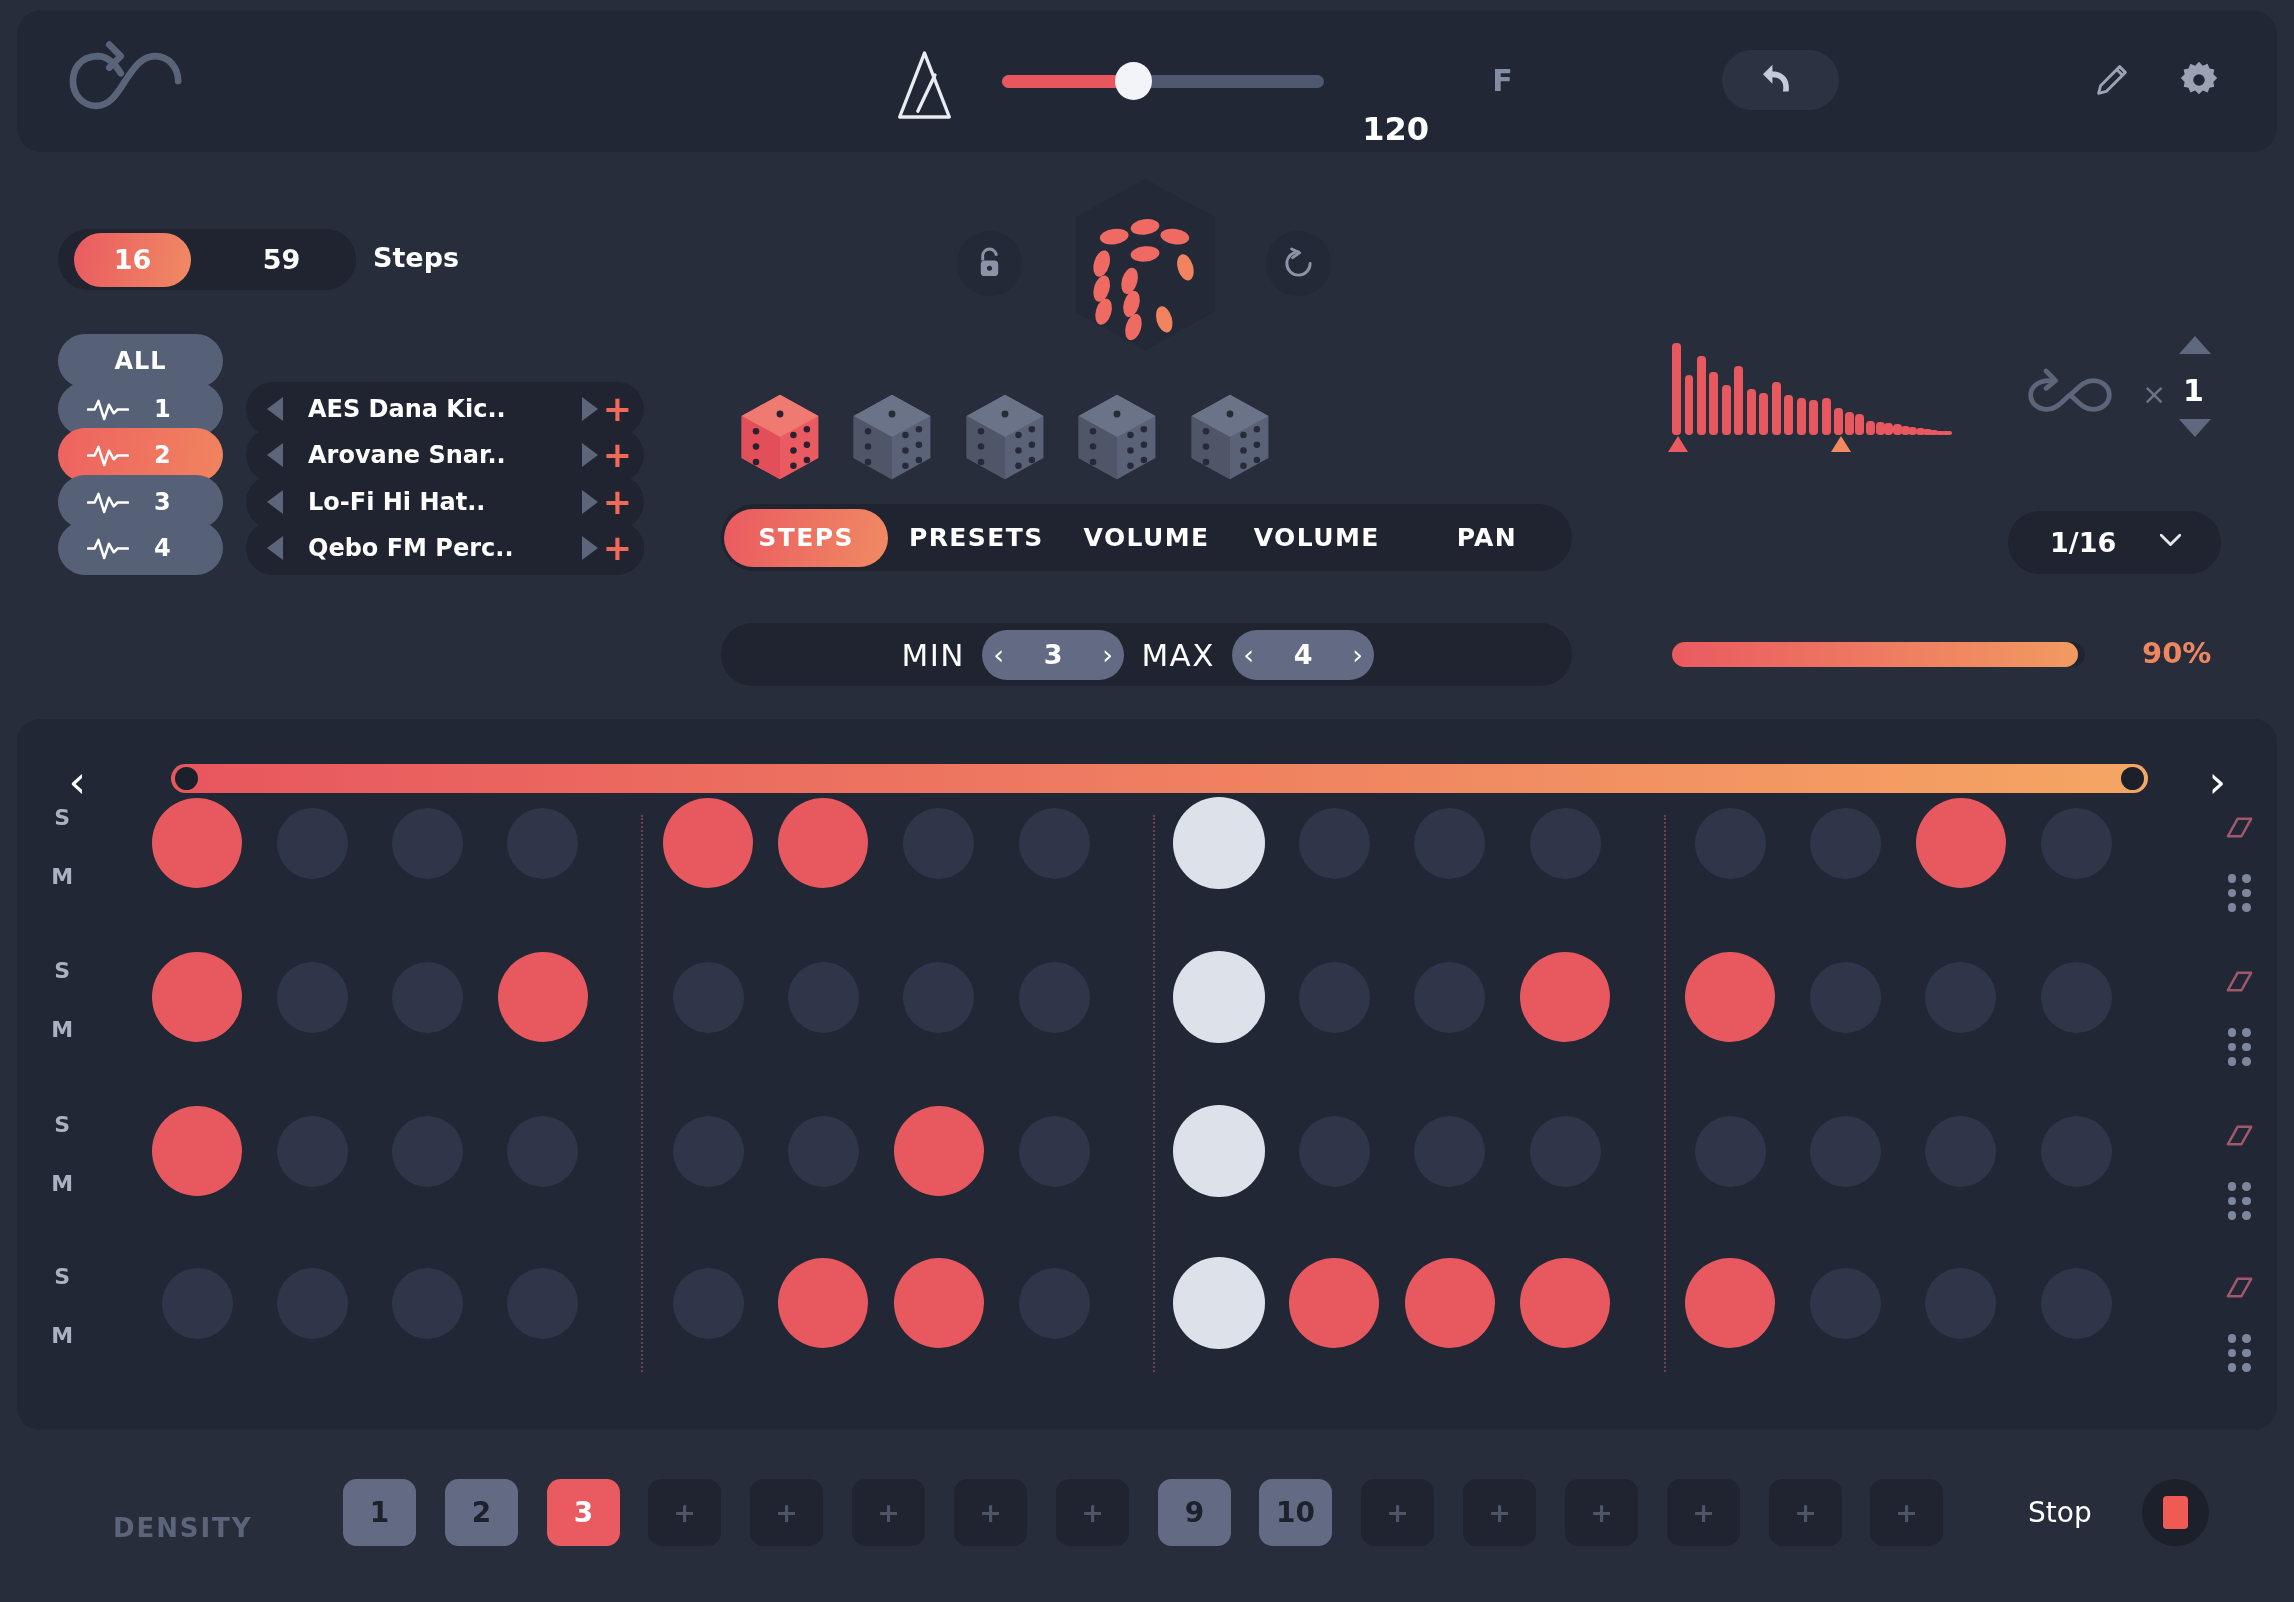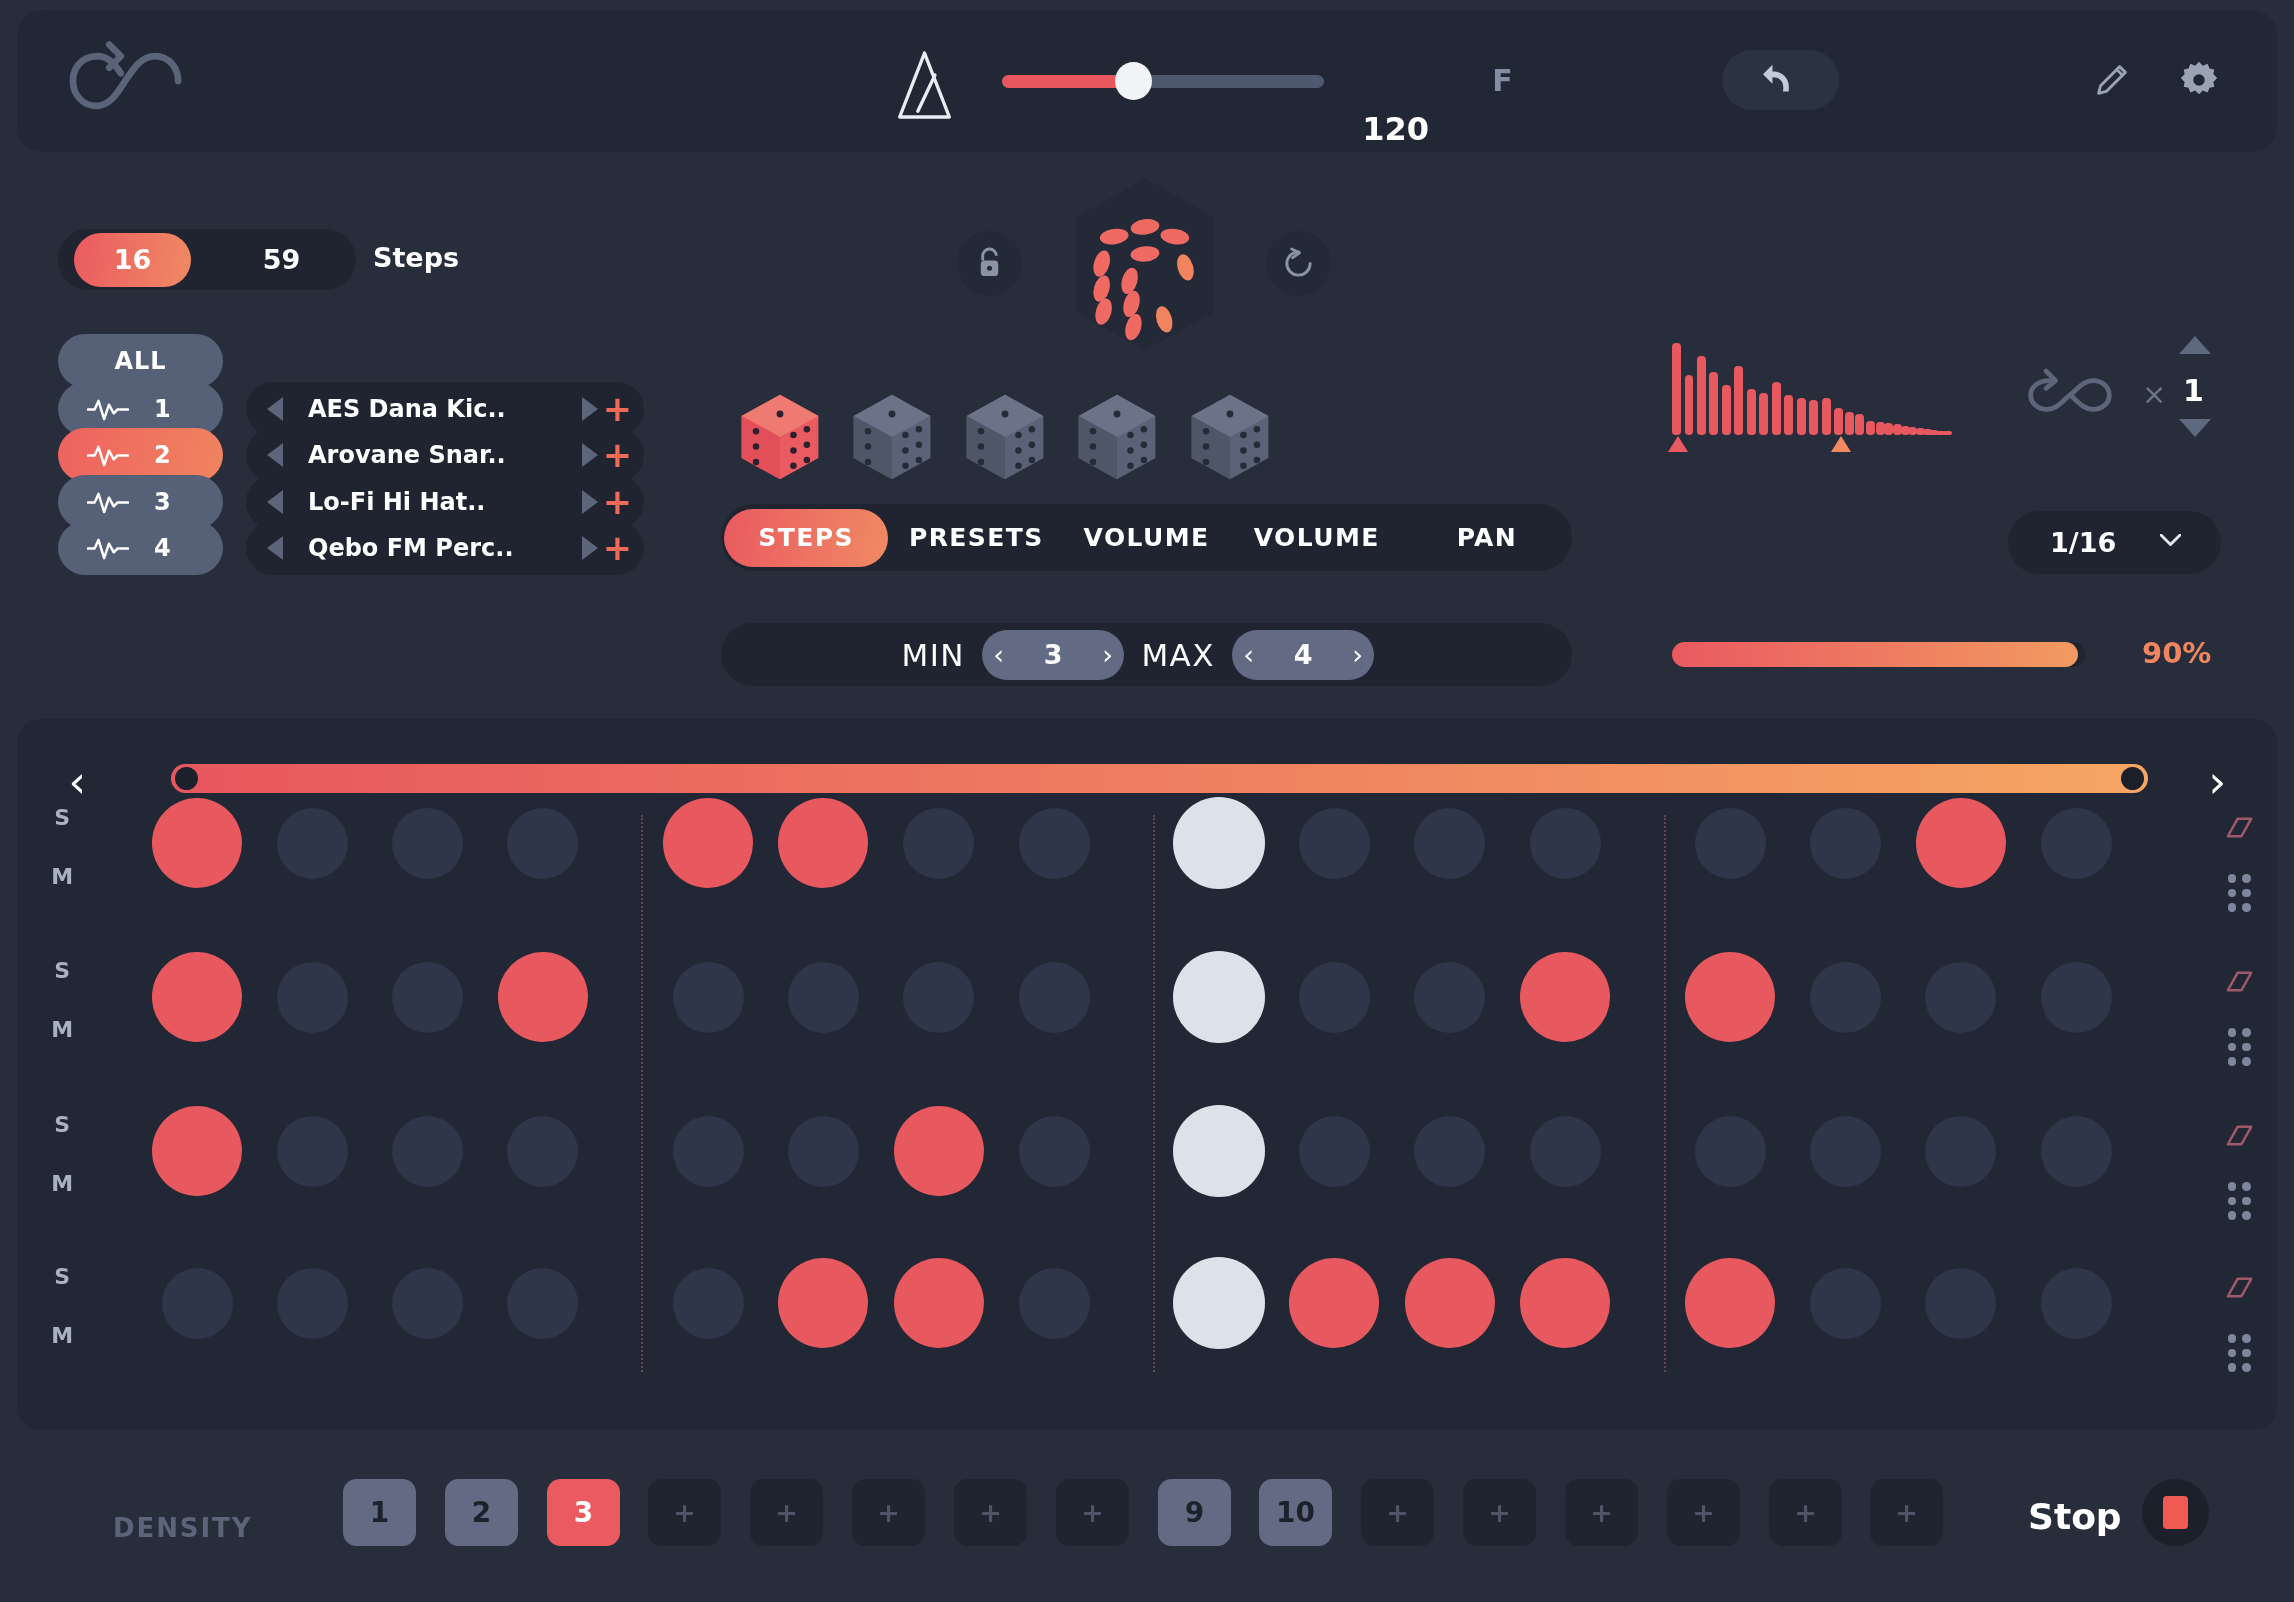--- a/index.html
+++ b/index.html
@@ -153,21 +153,21 @@
 
   
   .presets-label { position: absolute; left: 113px; top: 1513px; font-size: 26px;
     font-weight: bold; letter-spacing: 1.9px; color: #5b6478; }
   .preset { position: absolute; top: 1479px; width: 73px; height: 67px; border-radius: 13.4px;
     display:flex; align-items:center; justify-content:center;
     font-size: 28px; font-weight: bold; }
   .preset.filled { background: #626b83; color: #1c212c; }
   .preset.active { background: #ea5a61; color: #fff; }
   .preset.empty { background: #1f2430; color: #4e5568; font-size: 27px; }
-  .stop-label { position: absolute; left: 2028px; top: 1496px; font-size: 36px; font-weight: bold; color: #fff; }
+  .stop-label { position: absolute; left: 2028px; top: 1496px; font-size: 28px; font-weight: normal; color: #fff; }
   .stop-btn { position: absolute; left: 2142px; top: 1479px; width: 67px; height: 67px;
     background: #1b202b; border-radius: 50%; display:flex; align-items:center; justify-content:center; }
   .stop-sq { width: 25px; height: 33px; background: #ef5a52; border-radius: 3.8px; }
 </style>
 </head>
 <body>
 
 <div class="app">
 
   <div class="topbar">

